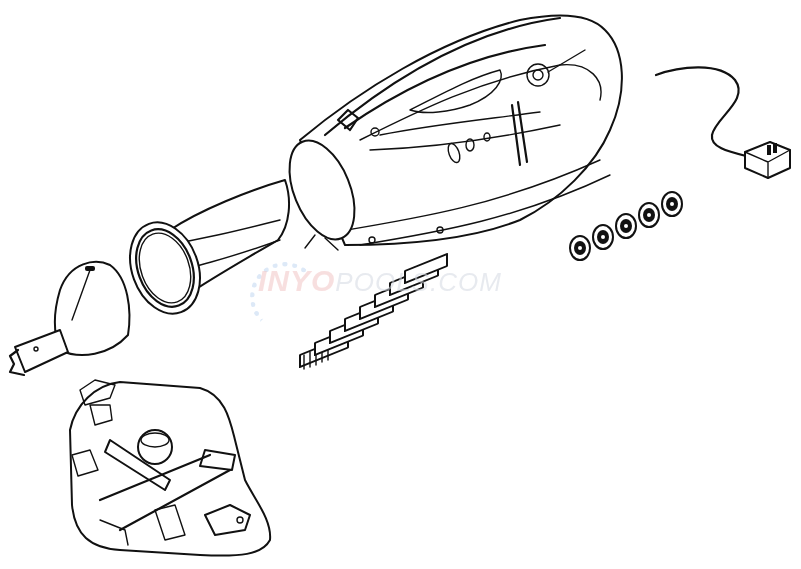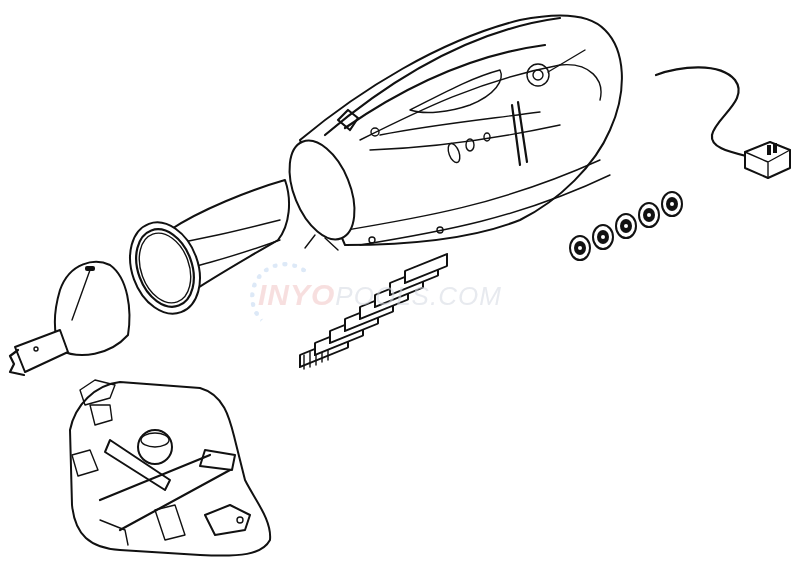--- a/index.html
+++ b/index.html
@@ -3,21 +3,21 @@
 <meta charset="utf-8">
 <style>
   html,body{margin:0;padding:0;background:#ffffff;}
   body{width:801px;height:569px;position:relative;overflow:hidden;font-family:"Liberation Sans",sans-serif;}
   #stage{position:absolute;left:0;top:0;width:801px;height:569px;}
   svg{position:absolute;left:0;top:0;}
   .ln{fill:none;stroke:#111;stroke-width:2.2;stroke-linejoin:round;stroke-linecap:round;}
   .lt{fill:none;stroke:#111;stroke-width:1.4;stroke-linejoin:round;stroke-linecap:round;}
   .fw{fill:#fff;stroke:#111;stroke-width:2;stroke-linejoin:round;}
   .dk{fill:#111;}
-  #watermark{position:absolute;left:258px;top:278px;font-size:30px;letter-spacing:1px;font-style:italic;opacity:.55;white-space:nowrap;}
+  #watermark{position:absolute;left:258px;top:264px;font-size:30px;letter-spacing:1px;font-style:italic;opacity:.55;white-space:nowrap;}
   #watermark .a{color:#f2c6c6;font-weight:bold;}
   #watermark .b{color:#d5d9e2;font-size:26px;}
   #wm-swoosh{position:absolute;left:250px;top:262px;width:60px;height:60px;border-radius:50%;border:5px dotted #cfe0f5;border-right-color:transparent;border-bottom-color:transparent;opacity:.7;}
 </style>
 </head>
 <body>
 
 <div id="stage">
 <svg width="801" height="569" viewBox="0 0 801 569">
 

